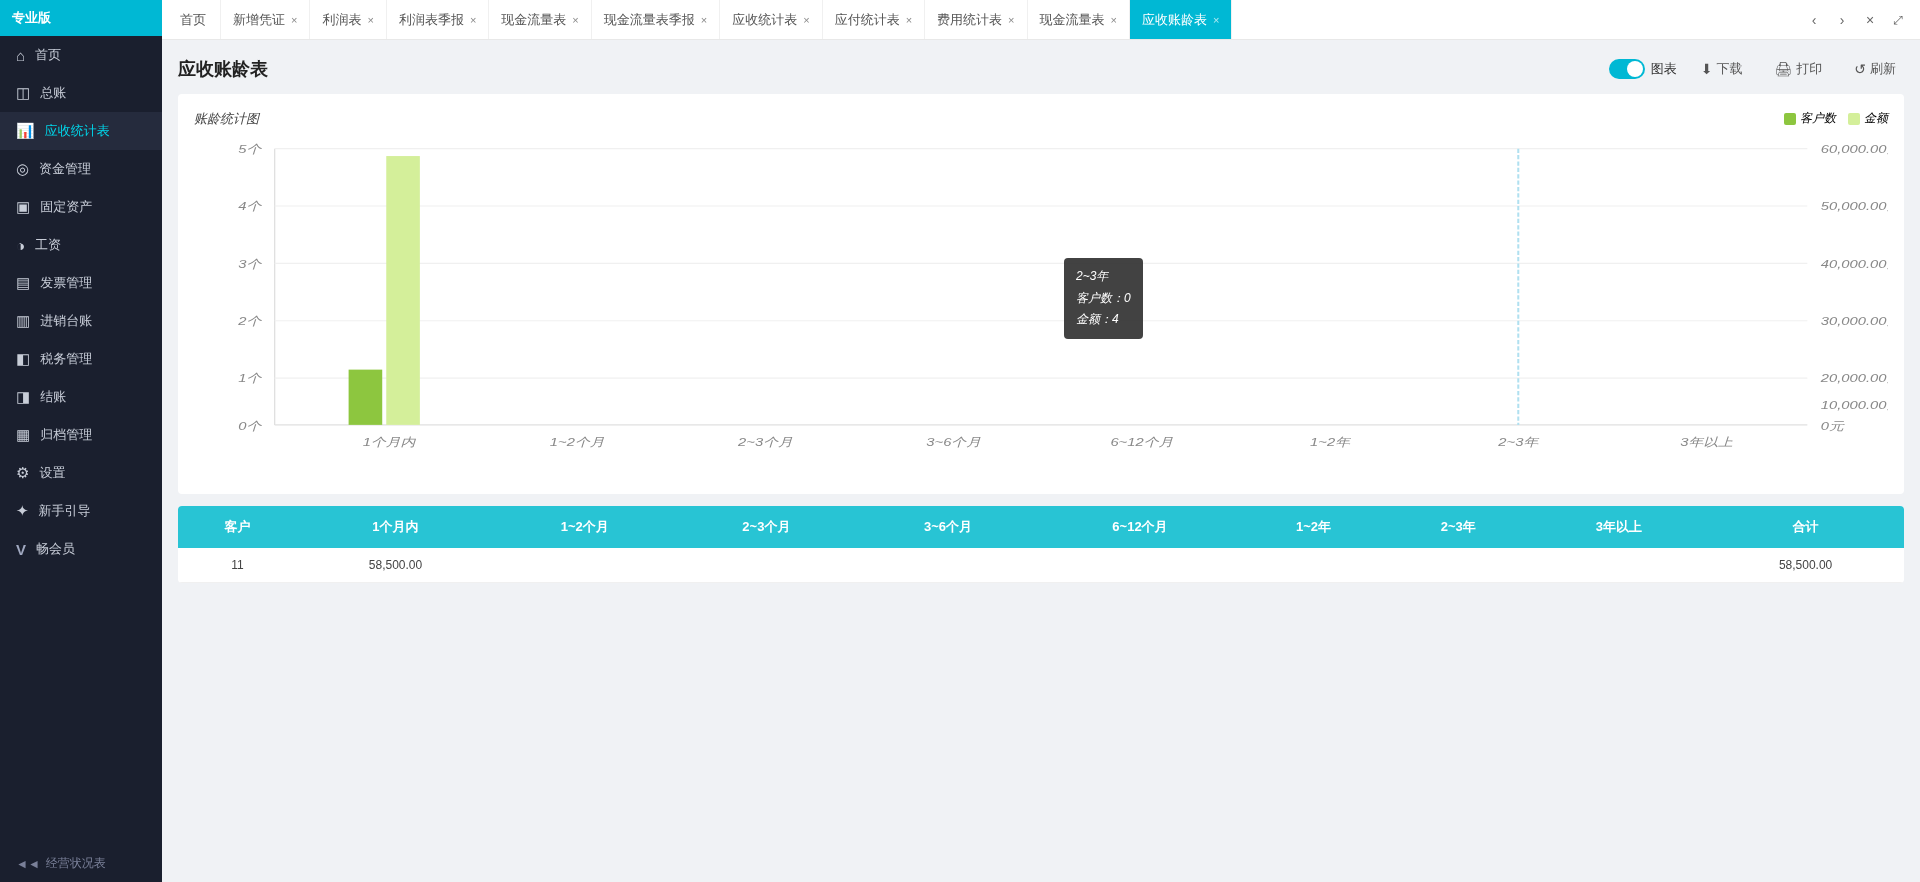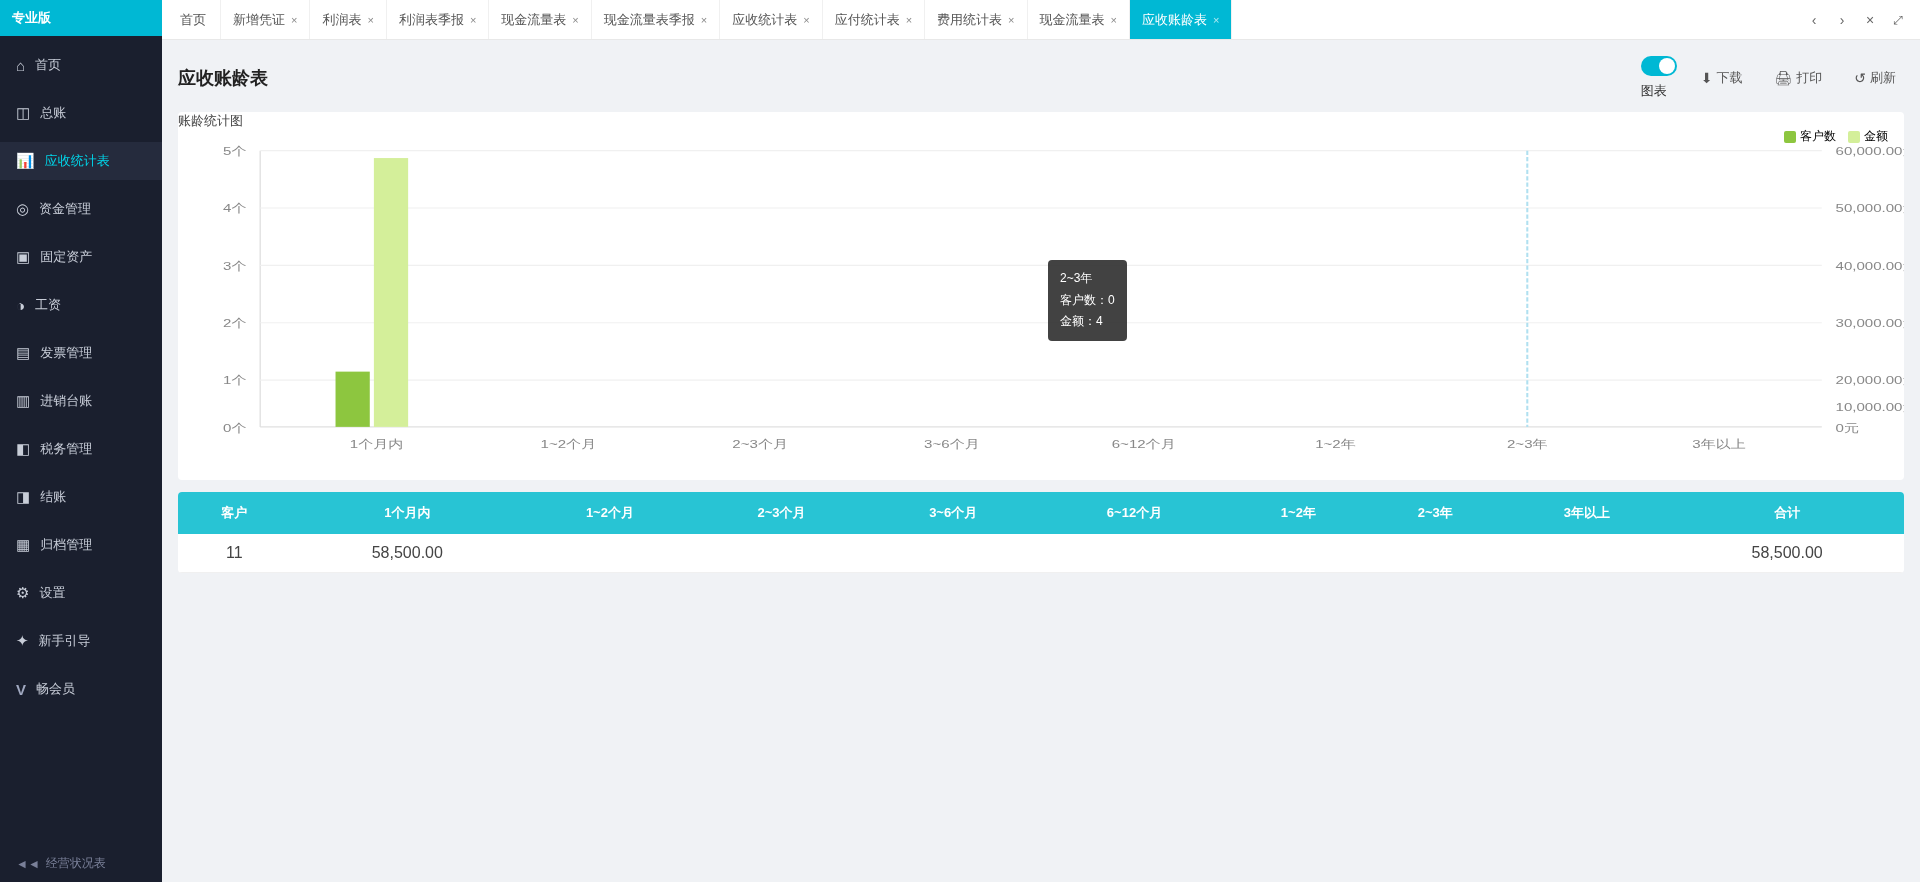--- a/index.html
+++ b/index.html
@@ -7,21 +7,20 @@
 
     
     .sidebar {
       width: 162px;
       background: #1a1f2e;
       color: #c8cdd8;
       display: flex;
       flex-direction: column;
       height: 100%;
       flex-shrink: 0;
-      gap: 10px;
     }
     .sidebar-logo {
       background: #00b8d4;
       height: 36px;
       display: flex;
       align-items: center;
       padding: 0 12px;
       font-size: 13px;
       font-weight: bold;
       color: white;
@@ -131,23 +130,22 @@
       font-weight: 600;
       color: #222;
     }
     .header-actions {
       display: flex;
       align-items: center;
       gap: 16px;
     }
     .toggle-wrap {
       display: flex;
-      align-items: flex-start;
+      align-items: center;
       gap: 6px;
-      flex-direction: column;
     }
     .toggle {
       width: 36px;
       height: 20px;
       background: #00b8d4;
       border-radius: 10px;
       position: relative;
       cursor: pointer;
     }
     .toggle::after {
@@ -169,22 +167,24 @@
       color: #555;
       cursor: pointer;
       padding: 4px 8px;
       border-radius: 3px;
     }
 
     
     .chart-container {
       background: white;
       border-radius: 4px;
+      padding: 16px;
       margin-bottom: 12px;
       position: relative;
+      font-style: italic;
     }
     .chart-title { font-size: 13px; color: #444; margin-bottom: 10px; }
     .chart-legend {
       position: absolute;
       top: 16px;
       right: 16px;
       display: flex;
       gap: 12px;
       font-size: 12px;
     }
@@ -224,21 +224,21 @@
     }
     .data-table th {
       padding: 12px 8px;
       font-weight: 700;
       text-align: center;
       font-size: 13px;
     }
     .data-table td {
       padding: 10px 8px;
       text-align: center;
-      font-size: 16px;
+      font-size: 12px;
       border-bottom: 1px solid #f0f0f0;
       color: #444;
     }
     .data-table tr.total-row td {
       font-weight: bold;
       color: #222;
     }
     .total-icon {
       color: #7c8dbc;
       margin-right: 4px;

